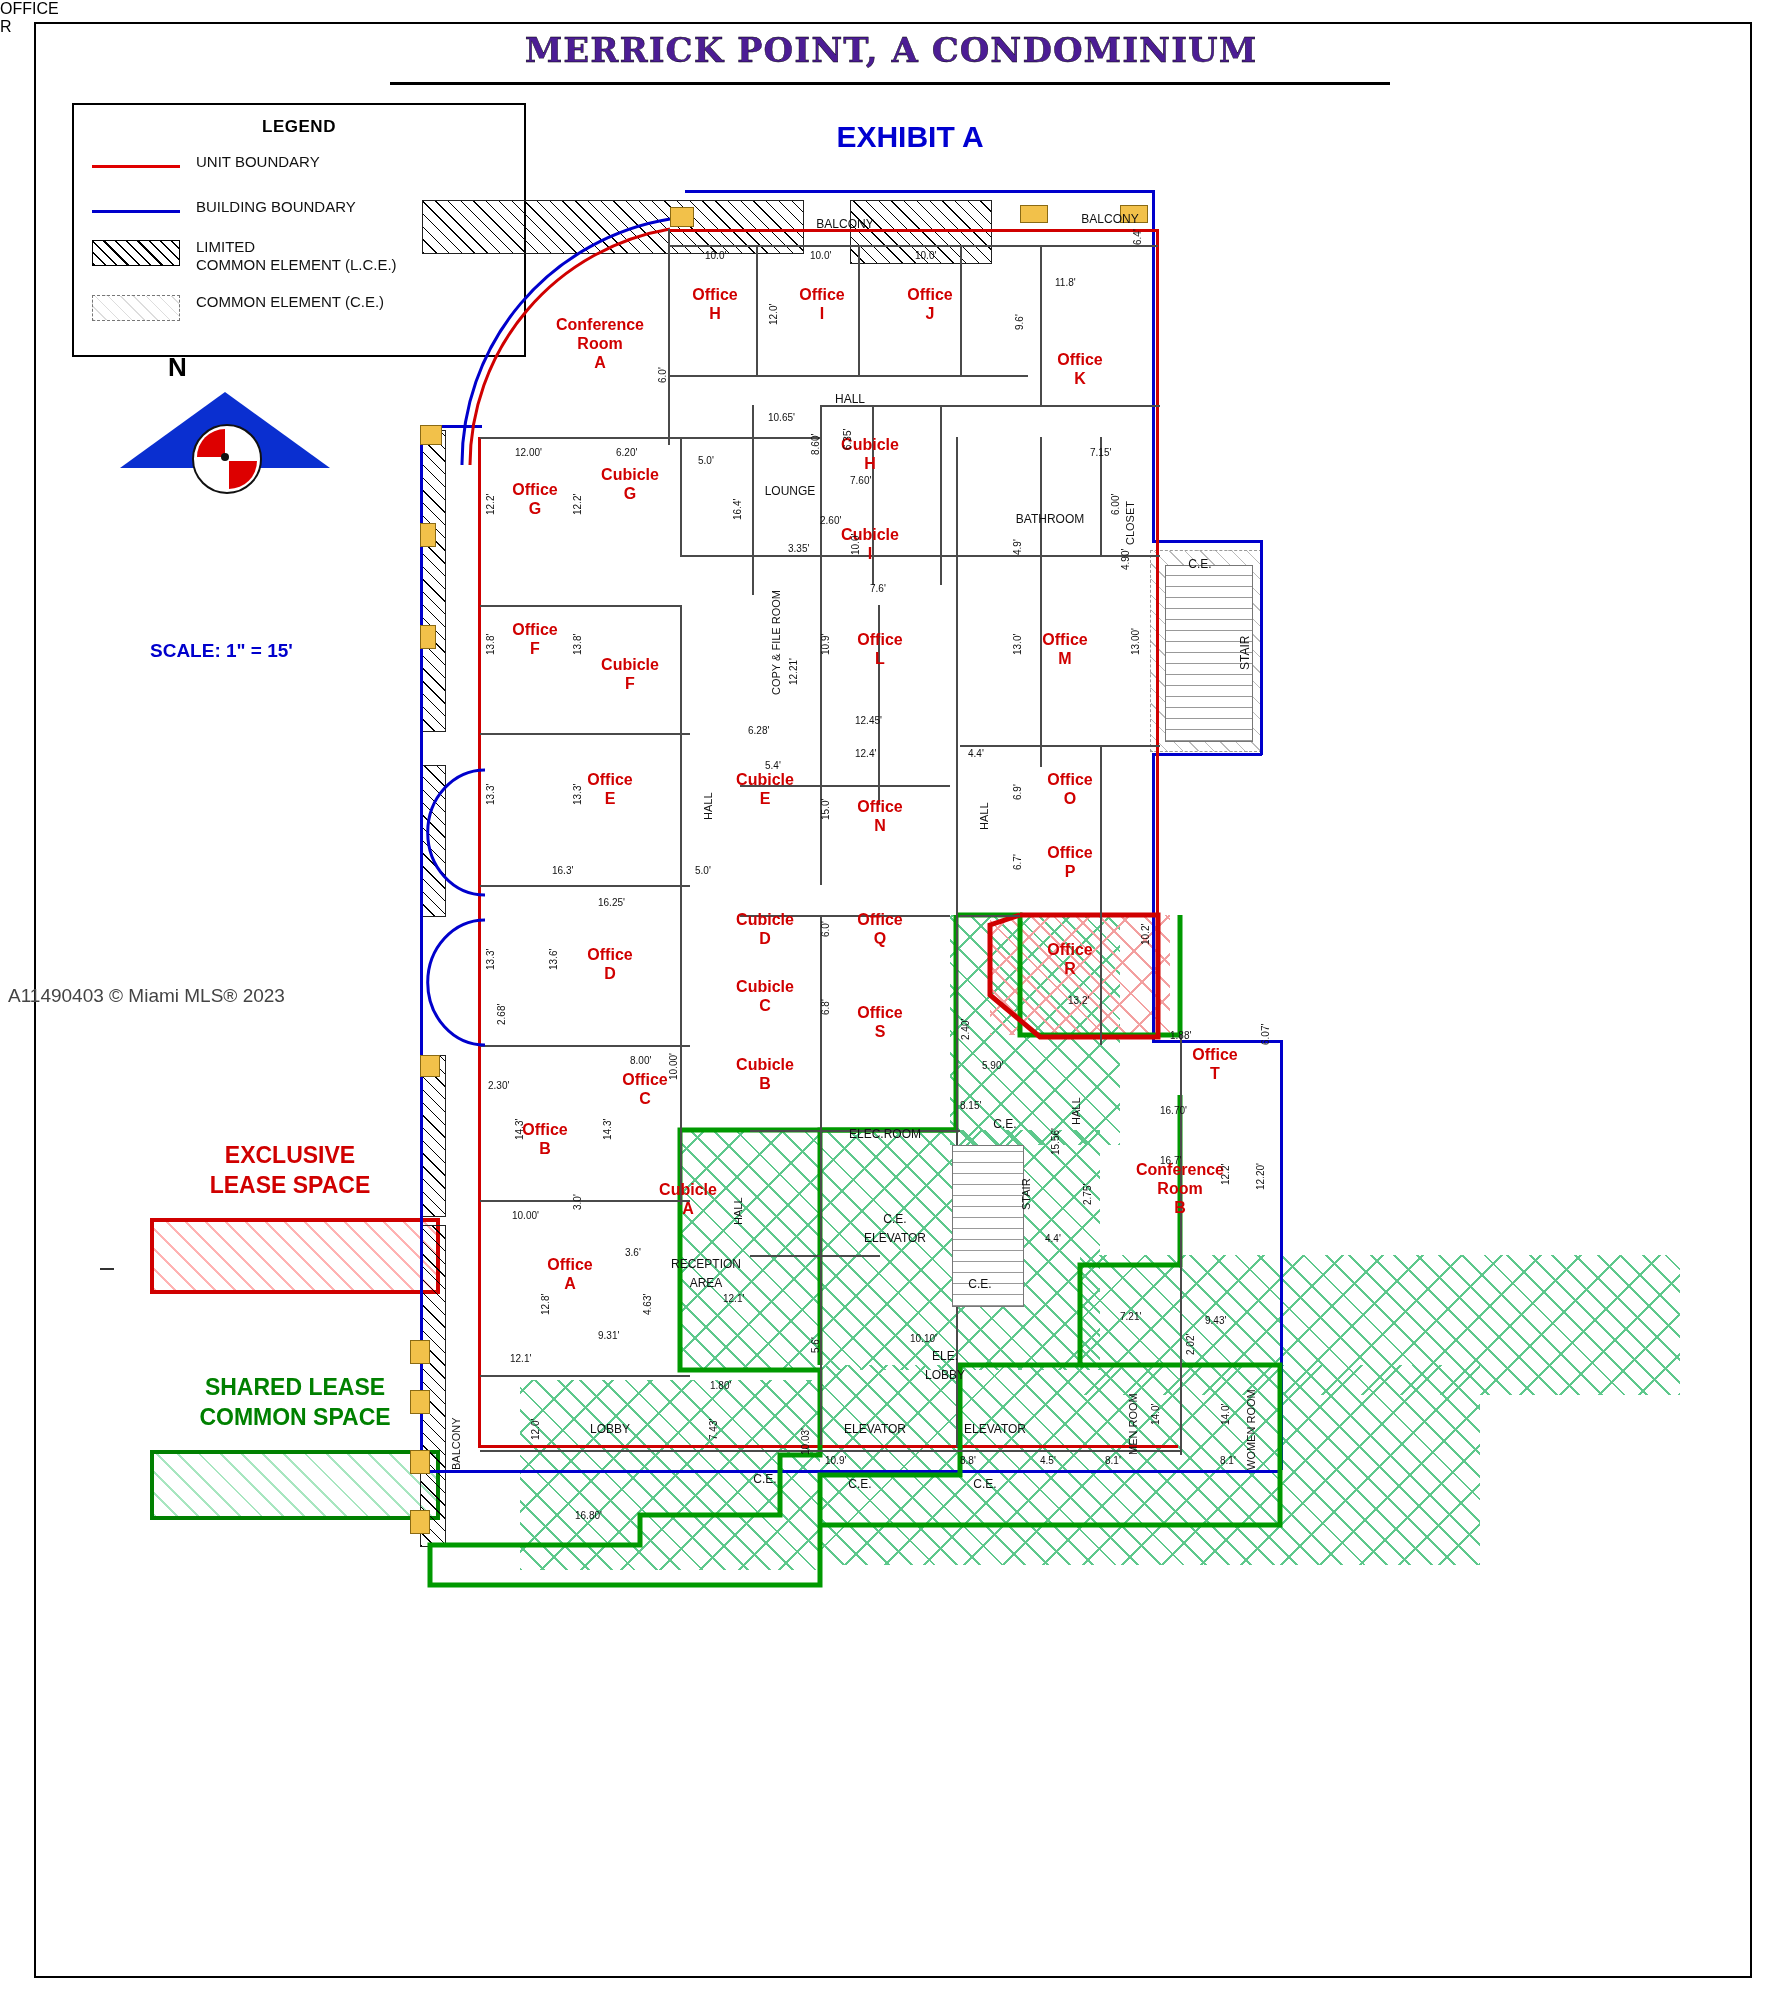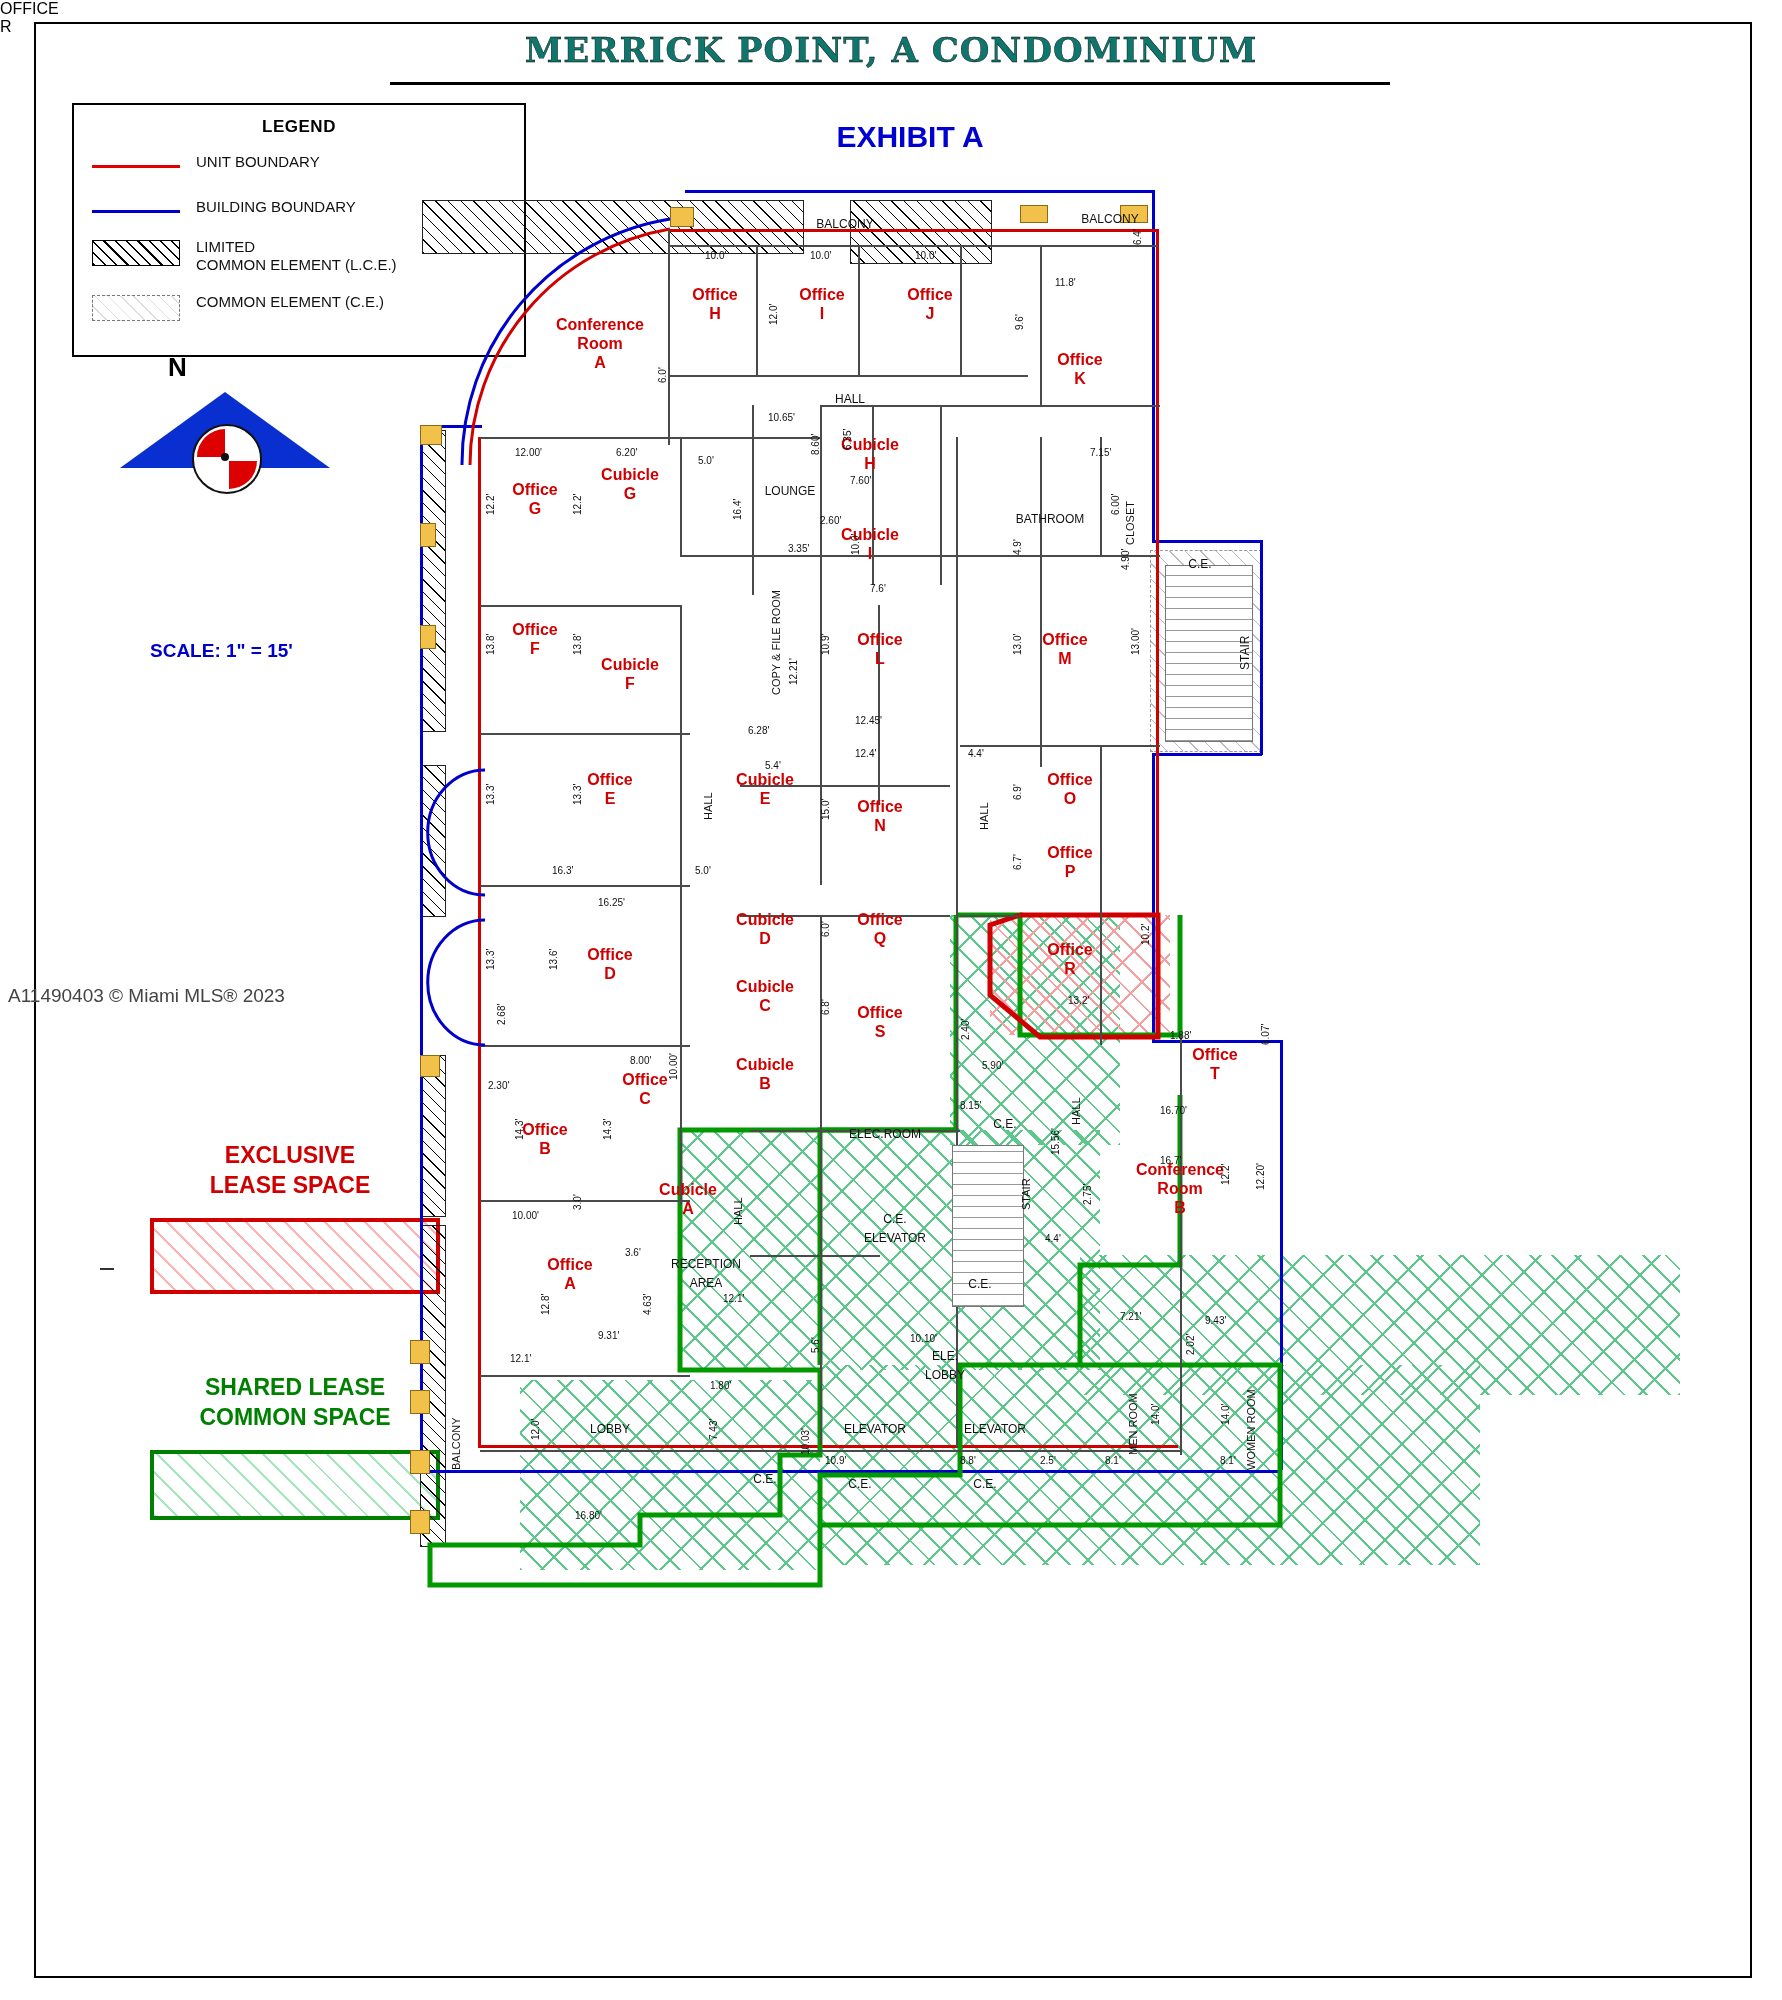--- a/index.html
+++ b/index.html
@@ -10,21 +10,21 @@
     background:#fff;
     overflow:hidden;
   }
   .frame{
     position:absolute;left:34px;top:22px;width:1714px;height:1952px;
     border:2px solid #000;
   }
   .title{
     position:absolute;left:0;top:30px;width:1782px;text-align:center;
     font-family:"DejaVu Serif",serif;font-weight:bold;font-size:34px;
-    letter-spacing:1px;color:#0f766e;
+    letter-spacing:1px;color:#4c1d95;
     -webkit-text-stroke:0.4px #000;
   }
   .title-rule{
     position:absolute;left:390px;top:82px;width:1000px;height:3px;background:#000;
   }
   .exhibit{
     position:absolute;left:700px;top:120px;width:420px;text-align:center;
     font-weight:bold;font-size:30px;color:#0000d0;
   }
   
@@ -484,21 +484,21 @@
     <div class="vtext" style="left:290px;top:1128px;font-size:10px;">5.6'</div>
     <div class="dim" style="left:600px;top:1086px;text-align:right;">7.21'</div>
     <div class="vtext" style="left:665px;top:1130px;font-size:10px;">2.02'</div>
     <div class="dim" style="left:685px;top:1090px;">9.43'</div>
     <div class="dim" style="left:190px;top:1155px;">1.80'</div>
     <div class="vtext" style="left:188px;top:1215px;font-size:10px;">7.43'</div>
     <div class="vtext" style="left:10px;top:1215px;font-size:10px;">12.0'</div>
     <div class="vtext" style="left:280px;top:1230px;font-size:10px;">10.03'</div>
     <div class="dim" style="left:305px;top:1230px;">10.9'</div>
     <div class="dim" style="left:440px;top:1230px;">8.8'</div>
-    <div class="dim" style="left:520px;top:1230px;">2.5'</div>
+    <div class="dim" style="left:520px;top:1230px;">4.5'</div>
     <div class="dim" style="left:585px;top:1230px;">8.1'</div>
     <div class="dim" style="left:700px;top:1230px;">8.1'</div>
     <div class="vtext" style="left:630px;top:1200px;font-size:10px;">14.0'</div>
     <div class="vtext" style="left:700px;top:1200px;font-size:10px;">14.0'</div>
     <div class="dim" style="left:55px;top:1285px;">16.80'</div>
 
   </div>
 </div>
 
 </body></html>

